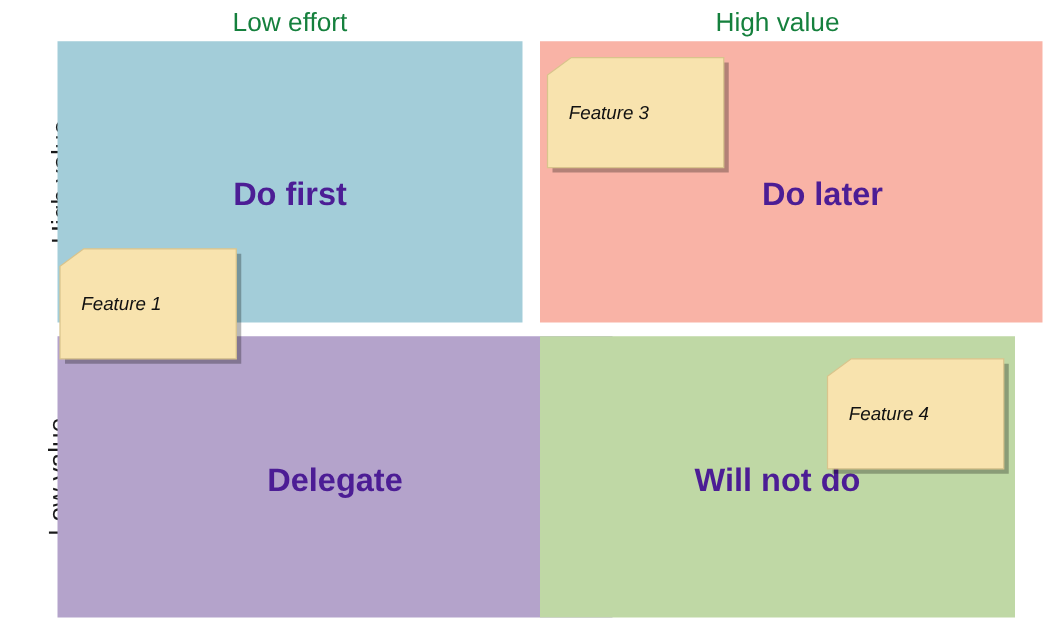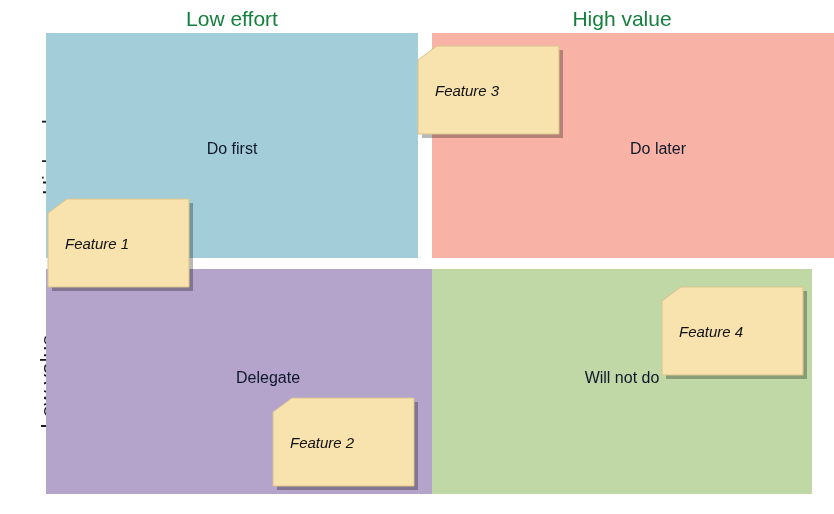--- a/index.html
+++ b/index.html
@@ -59,23 +59,23 @@
     position: absolute;
     box-sizing: border-box;
   }
   #quadrant-do-first   { left: 46px;  top: 33px;  width: 372px; height: 225px; }
   #quadrant-do-later   { left: 432px; top: 33px;  width: 452px; height: 225px; }
   #quadrant-delegate   { left: 46px;  top: 269px; width: 444px; height: 225px; }
   #quadrant-will-not-do{ left: 432px; top: 269px; width: 380px; height: 225px; }
 
   .quadrant-label {
     position: absolute;
-    font-size: 16px;
-    font-weight: normal;
-    color: #0f172a;
+    font-size: 26px;
+    font-weight: bold;
+    color: #4c1d95;
     white-space: nowrap;
     text-align: center;
     transform: translateX(-50%);
   }
   #label-do-first    { left: 50%; top: 107px; }
   #label-do-later    { left: 50%; top: 107px; }
   #label-delegate    { left: 50%; top: 100px; }
   #label-will-not-do { left: 50%; top: 100px; }
 
   
@@ -94,21 +94,21 @@
     position: absolute;
     left: 17px;
     top: 36px;
     font-size: 15px;
     font-style: italic;
     color: #111111;
     white-space: nowrap;
   }
 
   #note-feature-1 { left: 48px;  top: 163px; margin-top: 36px; }
-  #note-feature-3 { left: 418px; top: 46px;  }
+  #note-feature-3 { left: 438px; top: 46px;  }
   #note-feature-2 { left: 273px; top: 398px; }
   #note-feature-4 { left: 662px; top: 287px; }
 </style>
 </head>
 <body>
 
 <div id="matrix">
 
   <div class="col-header" id="col-header-low">Low effort</div>
   <div class="col-header" id="col-header-high">High value</div>
@@ -145,27 +145,20 @@
   </div>
 
   <div class="sticky-note" id="note-feature-3">
     <svg viewBox="0 0 141 88">
       <path d="M19 0 L141 0 L141 88 L0 88 L0 14 Z" fill="rgba(0,0,0,0.28)" transform="translate(4,4)"></path>
       <path d="M19 0 L141 0 L141 88 L0 88 L0 14 Z" fill="#f8e3ae" stroke="#d9c48c" stroke-width="1"></path>
     </svg>
     <div class="sticky-note-label">Feature 3</div>
   </div>
 
-  <div class="sticky-note" id="note-feature-2">
-    <svg viewBox="0 0 141 88">
-      <path d="M19 0 L141 0 L141 88 L0 88 L0 14 Z" fill="rgba(0,0,0,0.28)" transform="translate(4,4)"></path>
-      <path d="M19 0 L141 0 L141 88 L0 88 L0 14 Z" fill="#f8e3ae" stroke="#d9c48c" stroke-width="1"></path>
-    </svg>
-    <div class="sticky-note-label">Feature 2</div>
-  </div>
 
   <div class="sticky-note" id="note-feature-4">
     <svg viewBox="0 0 141 88">
       <path d="M19 0 L141 0 L141 88 L0 88 L0 14 Z" fill="rgba(0,0,0,0.28)" transform="translate(4,4)"></path>
       <path d="M19 0 L141 0 L141 88 L0 88 L0 14 Z" fill="#f8e3ae" stroke="#d9c48c" stroke-width="1"></path>
     </svg>
     <div class="sticky-note-label">Feature 4</div>
   </div>
 
 </div>

